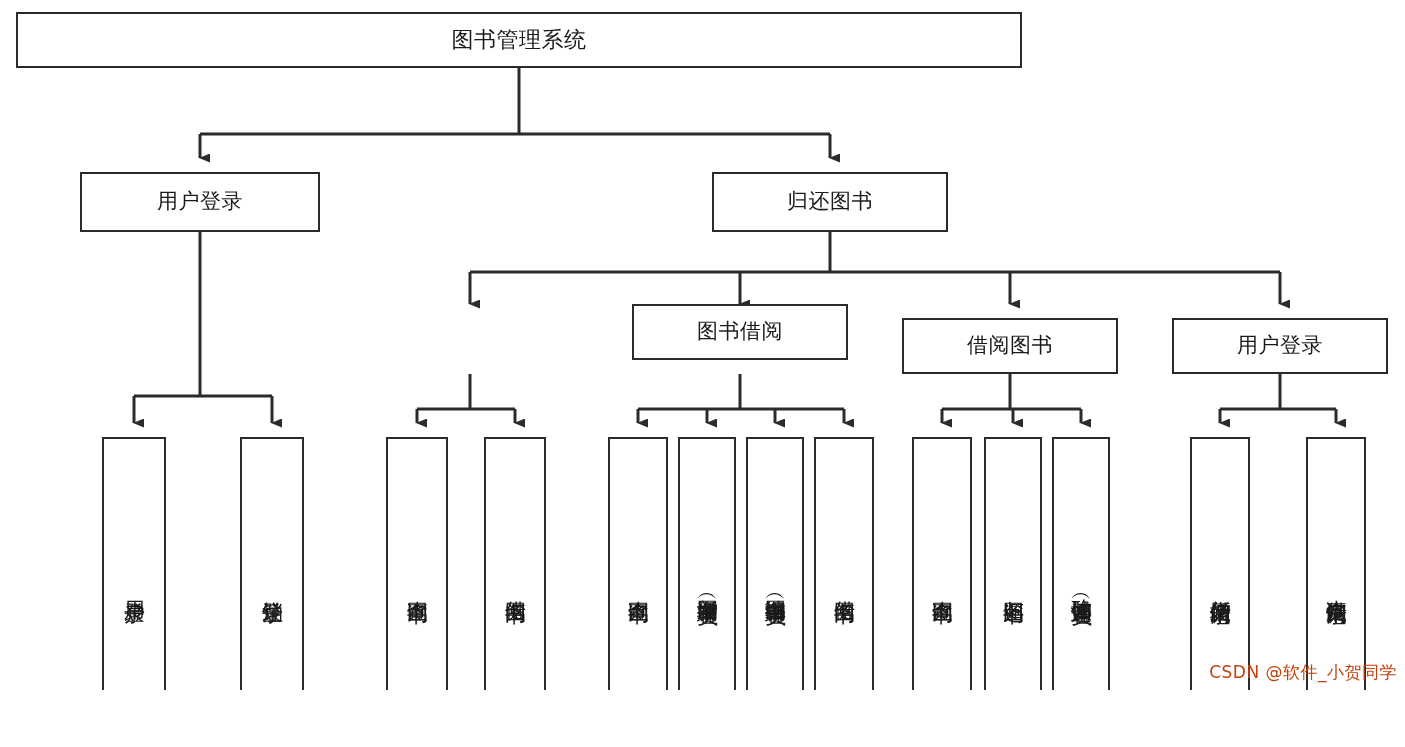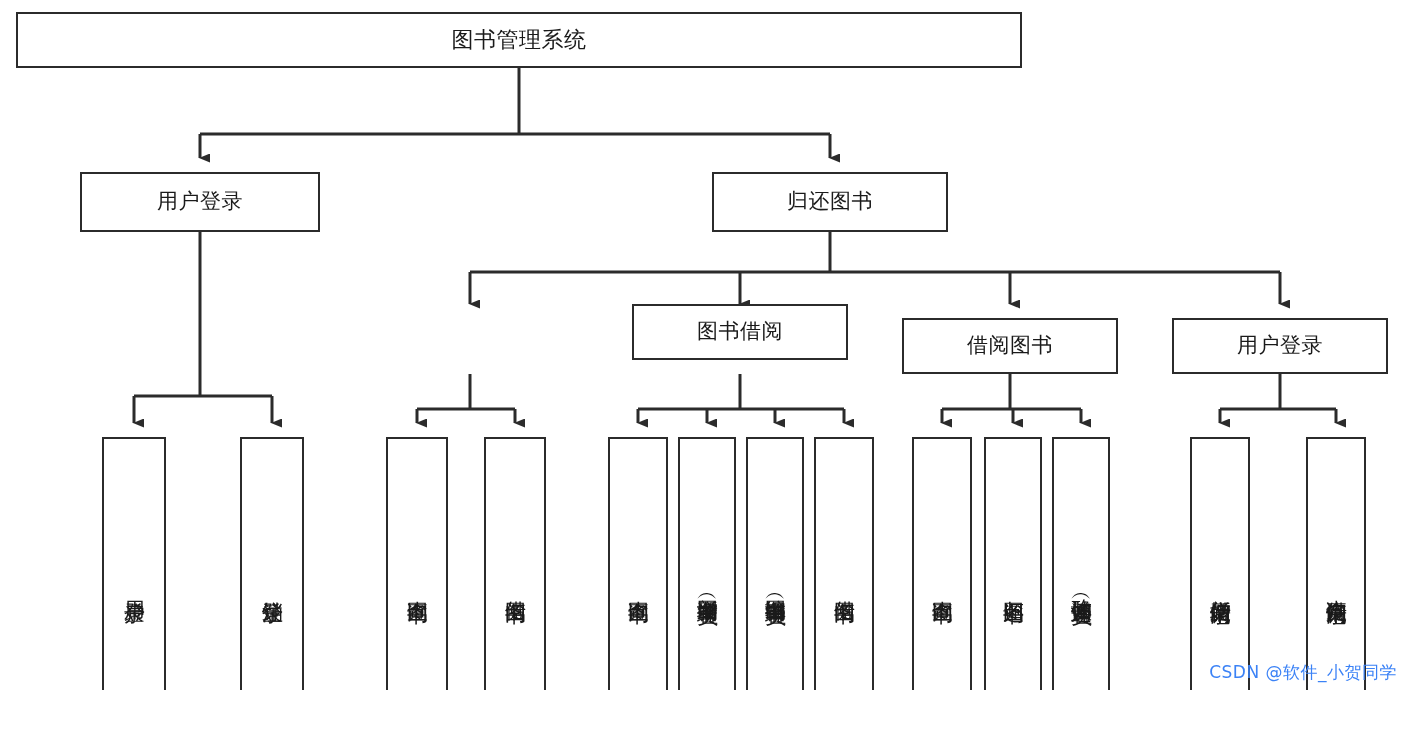--- a/index.html
+++ b/index.html
@@ -55,21 +55,21 @@
     line-height: 1.28;
     letter-spacing: 1px;
     text-align: center;
     max-height: 100%;
   }
   .watermark {
     position: absolute;
     right: 8px;
     bottom: 6px;
     font-size: 17px;
-    color: #3b82f6;
+    color: #c2410c;
     white-space: nowrap;
     letter-spacing: 0.5px;
   }
 </style>
 </head>
 <body>
 
 <div id="diagram-root">
 
   <svg id="edges-layer" viewBox="0 0 1405 747" xmlns="http://www.w3.org/2000/svg">

